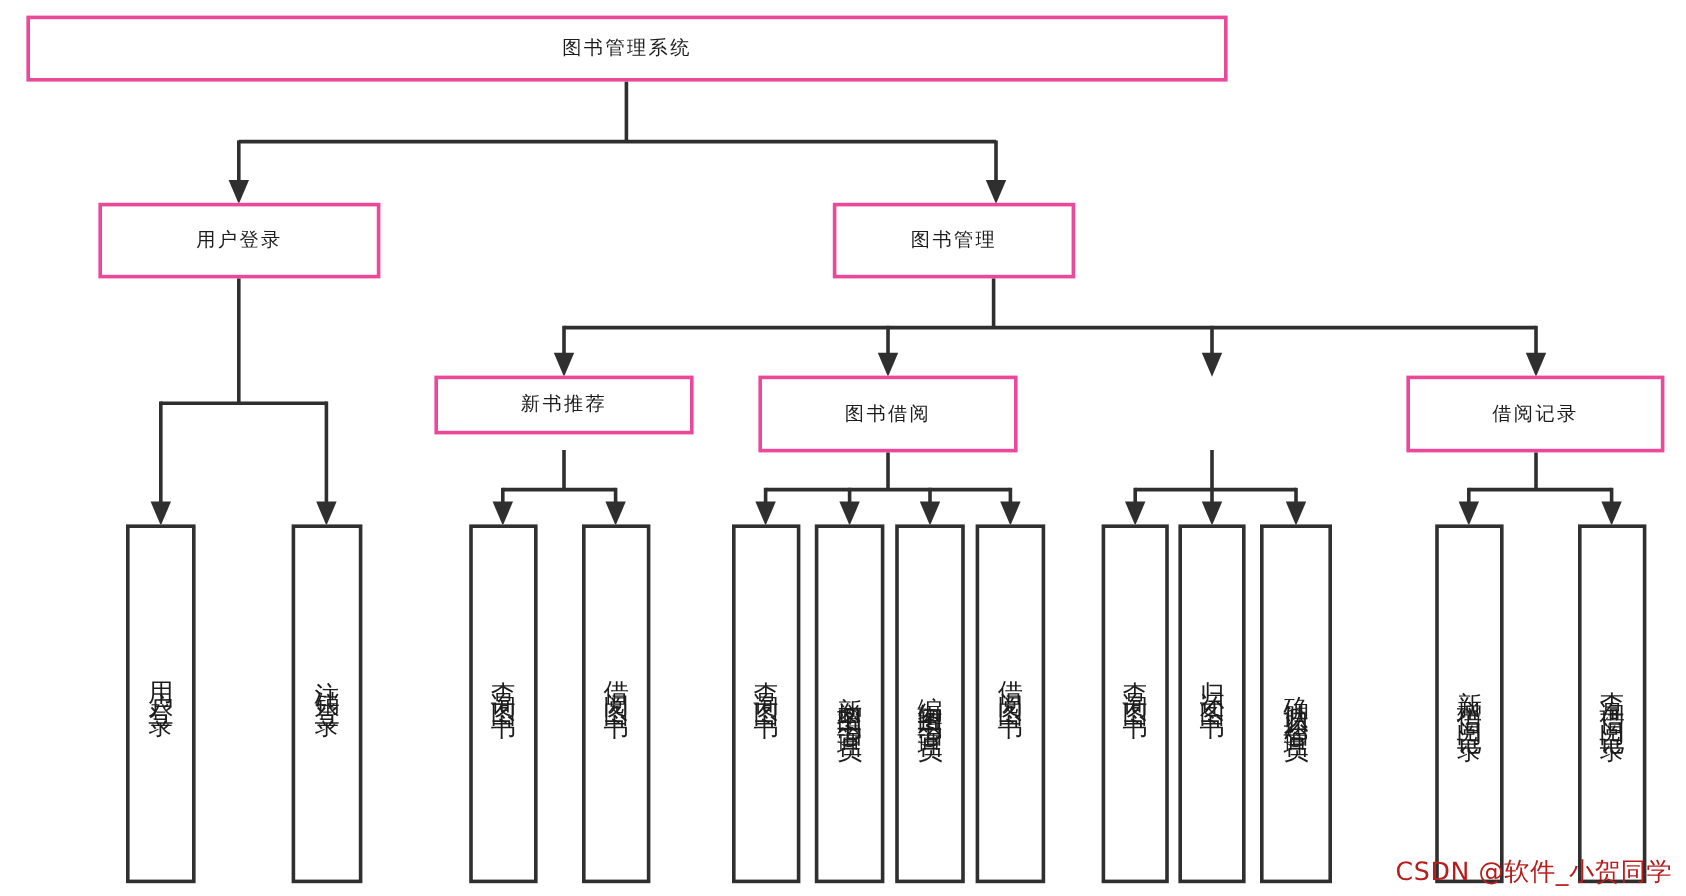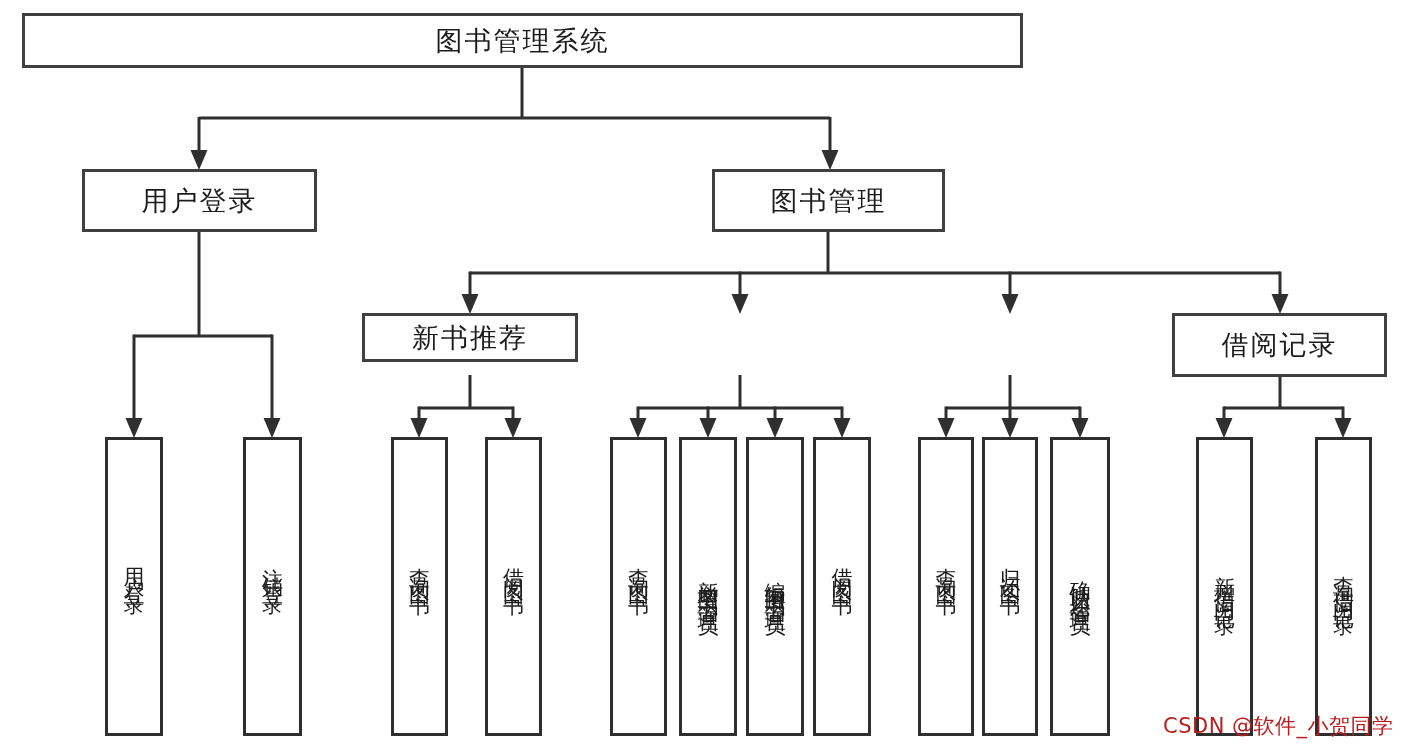--- a/index.html
+++ b/index.html
@@ -20,34 +20,34 @@
     position: absolute;
     left: 0; top: 0;
     width: 1405px;
     height: 747px;
     z-index: 1;
   }
   .box {
     position: absolute;
     box-sizing: border-box;
     background: #ffffff;
-    border: 3px solid #404040;
+    border: 3px solid #ec4899;
     display: flex;
     align-items: center;
     justify-content: center;
-    font-size: 27px;
+    font-size: 16px;
     letter-spacing: 2px;
     color: #1c1c1c;
     z-index: 2;
     white-space: nowrap;
   }
   
   .n-root        { left: 22px;   top: 13px;  width: 1001px; height: 55px; }
   .n-user-login  { left: 82px;   top: 169px; width: 235px;  height: 63px; }
-  .n-book-mgmt   { left: 712px;  top: 169px; width: 233px;  height: 63px; }
+  .n-book-mgmt   { left: 694px;  top: 169px; width: 202px;  height: 63px; }
   .n-new-book    { left: 362px;  top: 313px; width: 216px;  height: 49px; }
   .n-book-borrow { left: 632px;  top: 313px; width: 216px;  height: 64px; }
   .n-current     { left: 902px;  top: 313px; width: 215px;  height: 64px; }
   .n-records     { left: 1172px; top: 313px; width: 215px;  height: 64px; }
   
   .vbox {
     position: absolute;
     top: 437px;
     height: 299px;
     box-sizing: border-box;
@@ -163,20 +163,21 @@
       <polygon points="1334.5,418 1351.5,418 1343,438"></polygon>
     </g>
   </svg>
 
   <div class="box n-root">图书管理系统</div>
 
   <div class="box n-user-login">用户登录</div>
   <div class="box n-book-mgmt">图书管理</div>
 
   <div class="box n-new-book">新书推荐</div>
+  <div class="box n-book-borrow">图书借阅</div>
   <div class="box n-records">借阅记录</div>
 
   <div class="vbox v1">用户登录</div>
   <div class="vbox v2">注销登录</div>
 
   <div class="vbox v3">查询图书</div>
   <div class="vbox v4">借阅图书</div>
 
   <div class="vbox v5">查询图书</div>
   <div class="vbox tight v6">新增图书（管理员）</div>

